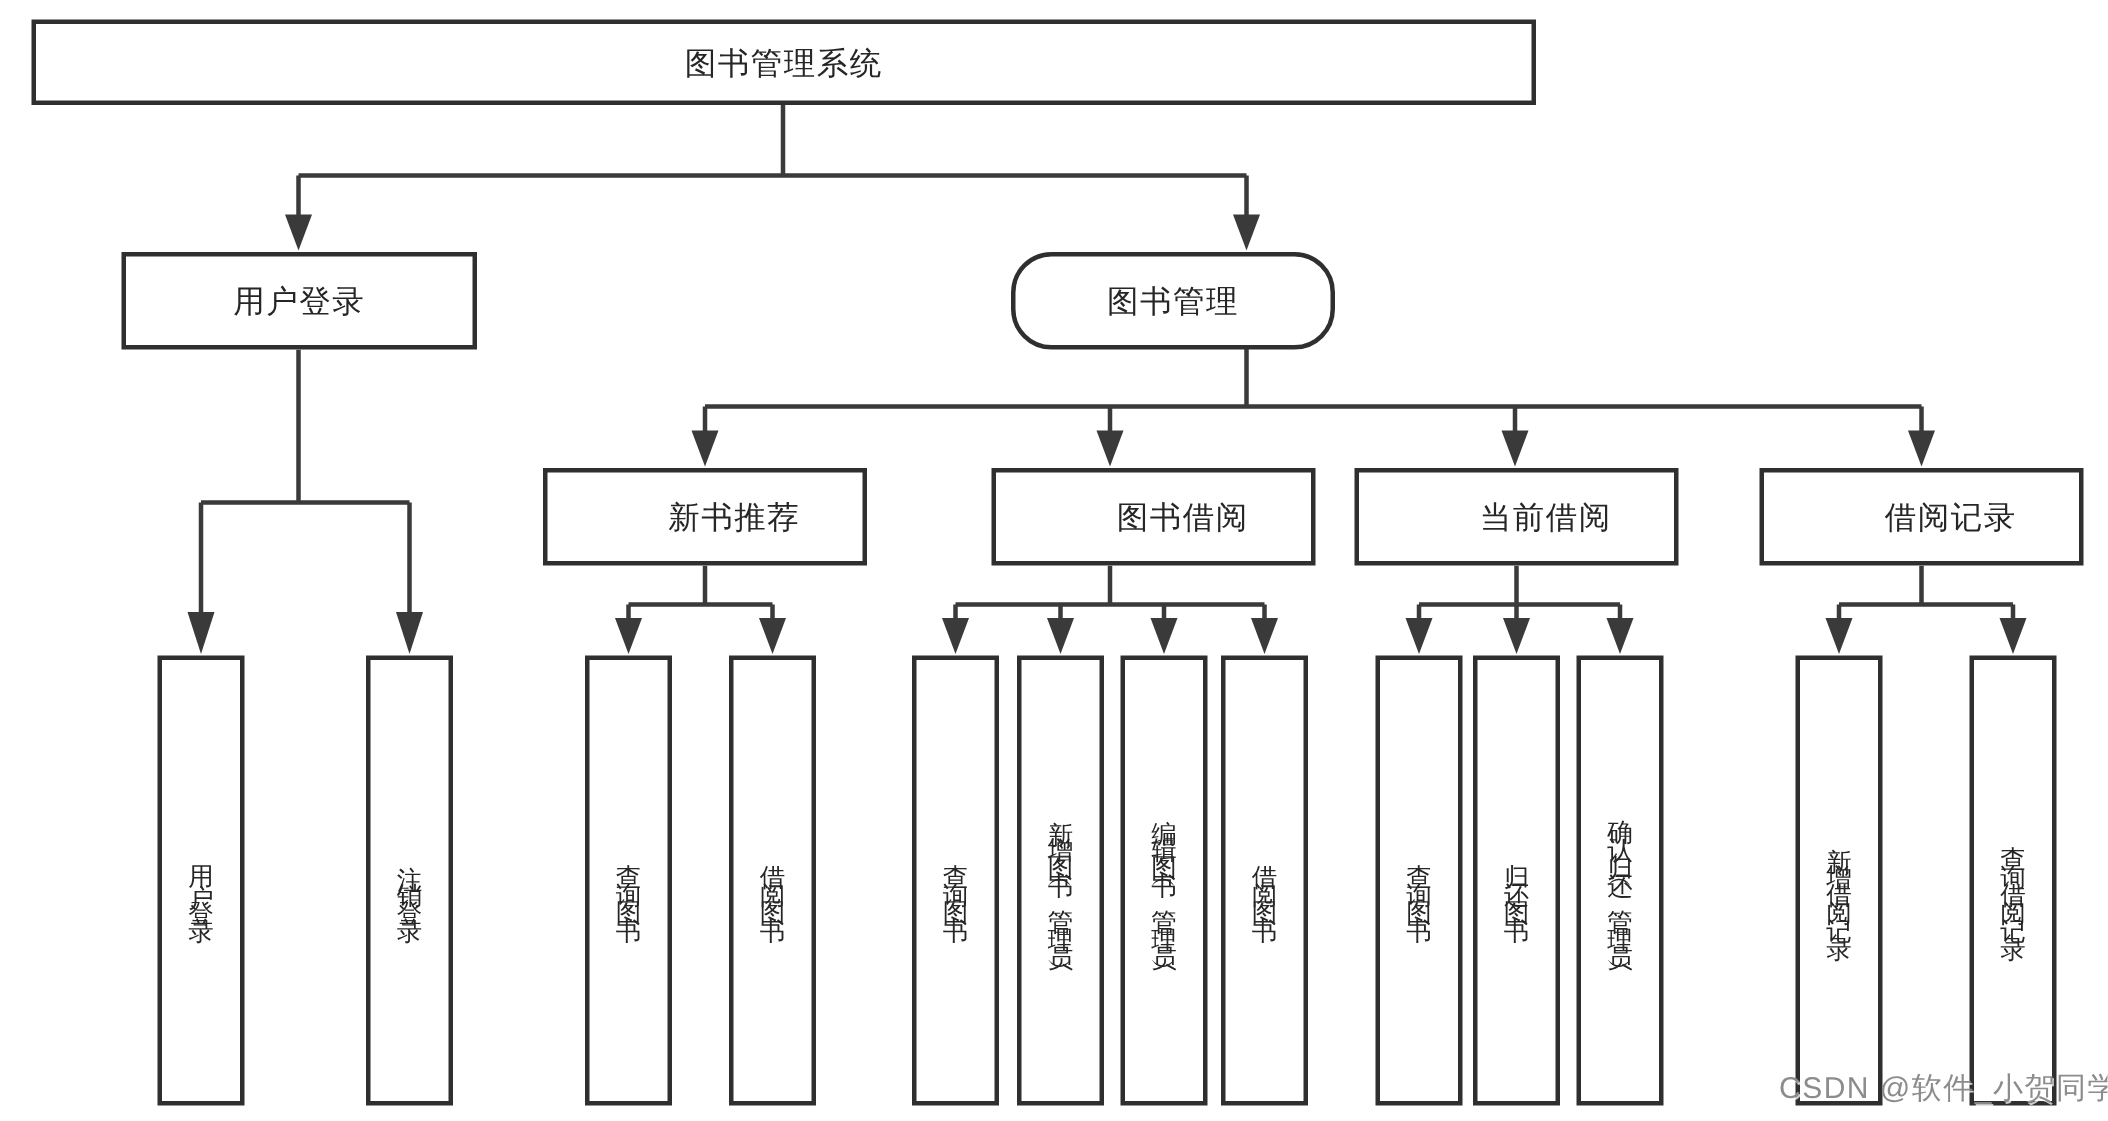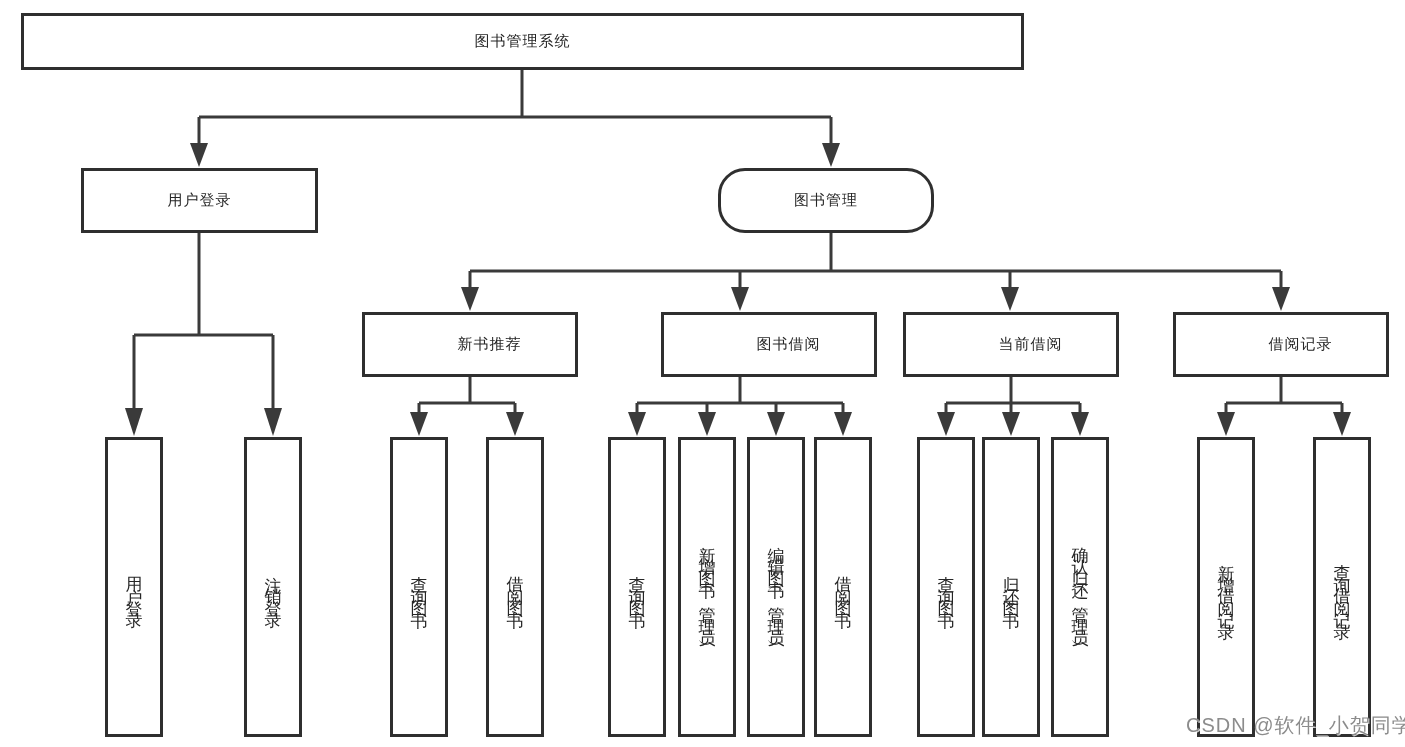--- a/index.html
+++ b/index.html
@@ -20,21 +20,21 @@
   .connectors{position:absolute;left:0;top:0;width:1405px;height:747px;}
   .connectors path{stroke:var(--line);stroke-width:3;fill:none;}
   .connectors polygon{fill:var(--line);stroke:none;}
   .hbox{
     position:absolute;
     box-sizing:border-box;
     background:#fff;
     border:3px solid var(--border);
     display:flex;align-items:center;justify-content:center;
     color:var(--text);
-    font-size:15px;
+    font-size:21px;
     letter-spacing:1px;
     z-index:2;
   }
   .root{left:21px;top:13px;width:1003px;height:57px;}
   .l2{top:168px;height:65px;}
   .l3{top:312px;height:65px;width:216px;padding-left:39px;}
   .vbox{
     position:absolute;
     top:437px;height:300px;width:58px;
     box-sizing:border-box;
@@ -111,21 +111,21 @@
     </g>
   </svg>
 
   <div class="hbox root">
     <span>图书管理系统</span>
   </div>
 
   <div class="hbox l2" style="left:81px;width:237px;">
     <span>用户登录</span>
   </div>
-  <div class="hbox l2" style="left:718px;width:216px;border-radius:27px;">
+  <div class="hbox l2" style="left:674px;width:216px;border-radius:27px;">
     <span>图书管理</span>
   </div>
 
   <div class="hbox l3" style="left:362px;">
     <span>新书推荐</span>
   </div>
   <div class="hbox l3" style="left:633px;margin-left:28px;">
     <span>图书借阅</span>
   </div>
   <div class="hbox l3" style="left:1173px;">

